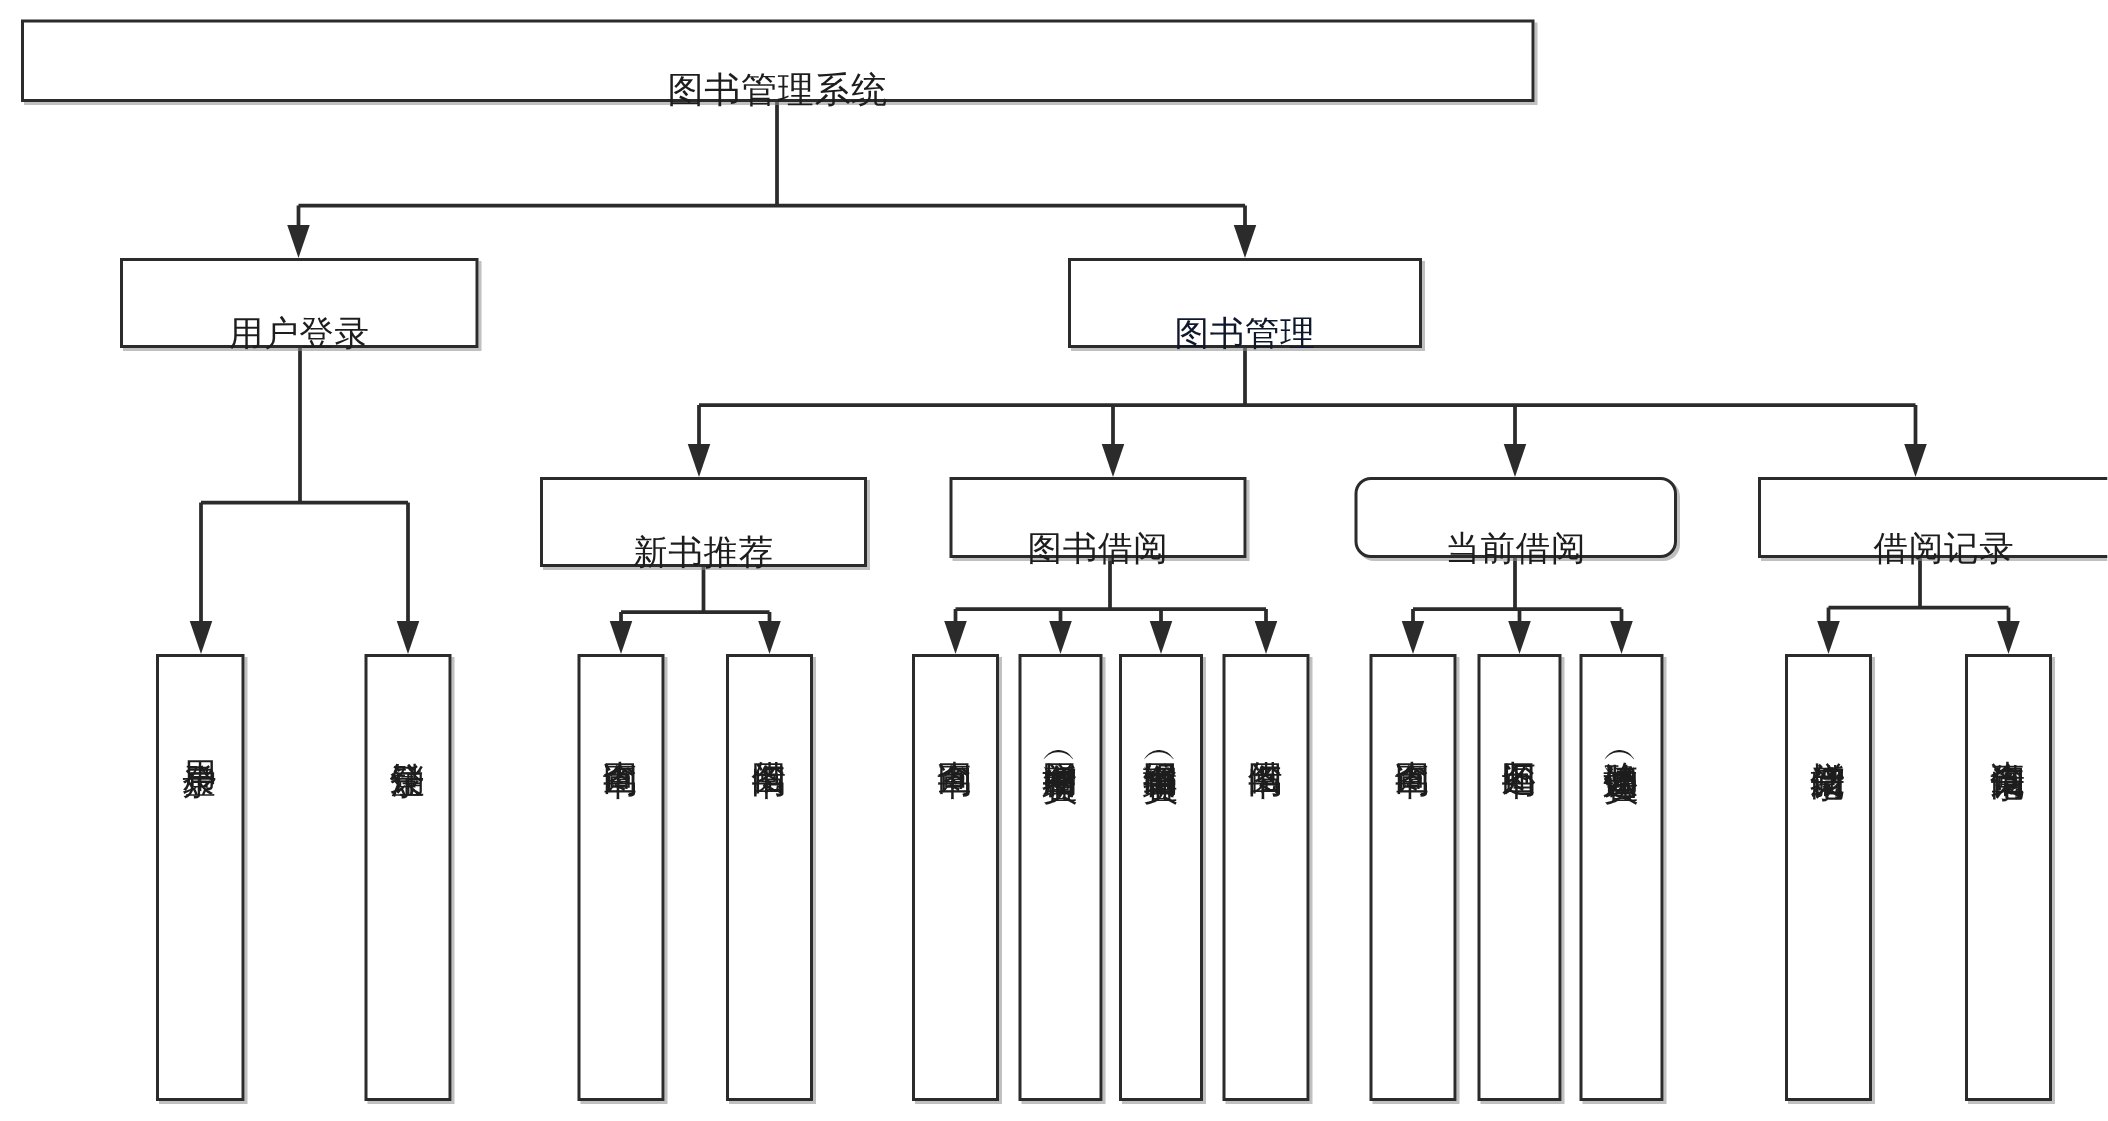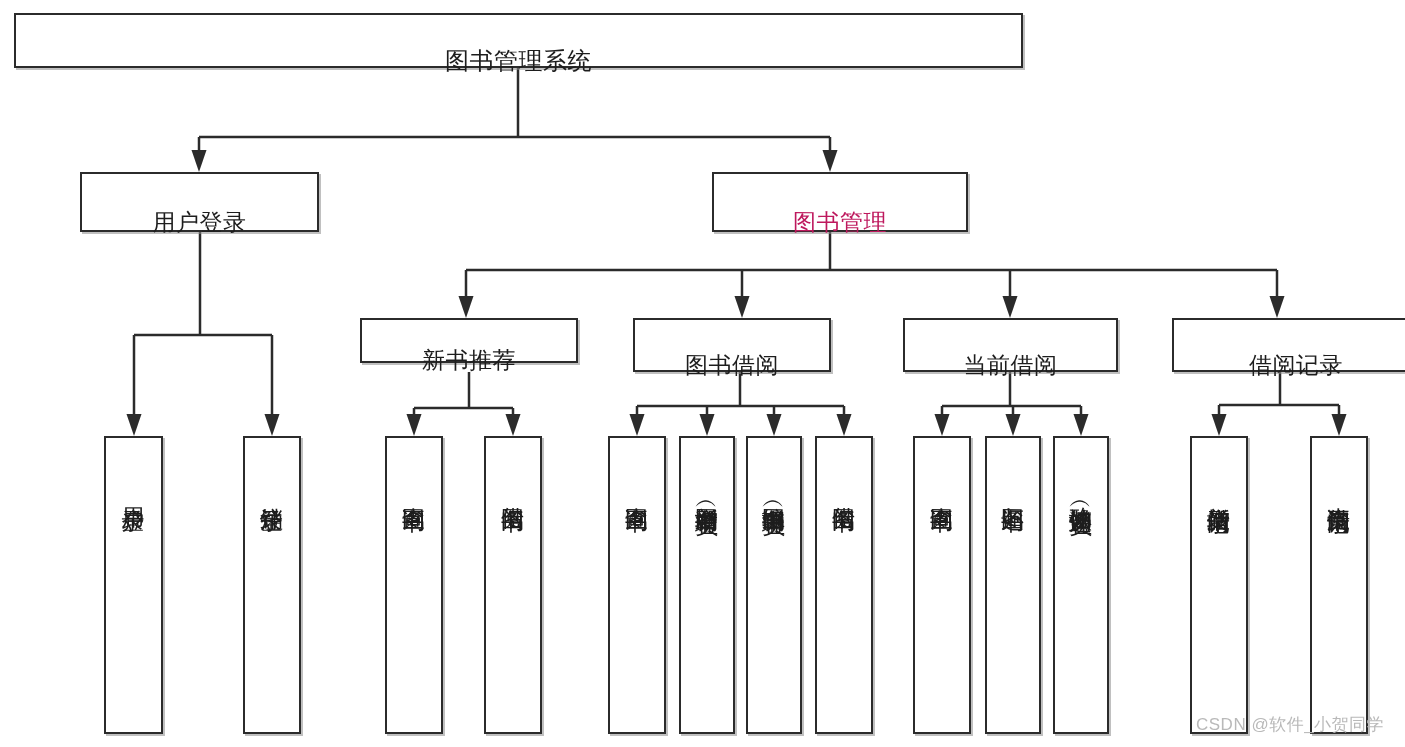--- a/index.html
+++ b/index.html
@@ -174,30 +174,30 @@
       </g>
     </svg>
 
   <div id="node-layer">
       <div class="node horiz root" style="left: 14px; top: 13px; width: 1009px; height: 55px; border-color: rgb(43, 43, 43); color: rgb(29, 29, 29);">
         <span class="node-label">图书管理系统</span>
       </div>
       <div class="node horiz" style="left: 80px; top: 172px; width: 239px; height: 60px; border-color: rgb(43, 43, 43); color: rgb(29, 29, 29);">
         <span class="node-label">用户登录</span>
       </div>
-      <div class="node horiz" style="left: 712px; top: 172px; width: 256px; height: 60px; border-color: rgb(43, 43, 43); color: #be185d;">
+      <div class="node horiz" style="left: 712px; top: 172px; width: 236px; height: 60px; border-color: rgb(43, 43, 43); color: #0f172a;">
         <span class="node-label">图书管理</span>
       </div>
-      <div class="node horiz" style="left: 360px; top: 318px; width: 218px; height: 45px; border-color: rgb(43, 43, 43); color: rgb(29, 29, 29);">
+      <div class="node horiz" style="left: 360px; top: 318px; width: 218px; height: 60px; border-color: rgb(43, 43, 43); color: rgb(29, 29, 29);">
         <span class="node-label">新书推荐</span>
       </div>
       <div class="node horiz" style="left: 633px; top: 318px; width: 198px; height: 54px; border-color: rgb(43, 43, 43); color: rgb(29, 29, 29);">
         <span class="node-label">图书借阅</span>
       </div>
-      <div class="node horiz" style="left: 903px; top: 318px; width: 215px; height: 54px; border-color: rgb(43, 43, 43); color: rgb(29, 29, 29);">
+      <div class="node horiz" style="left: 903px; top: 318px; width: 215px; height: 54px; border-color: rgb(43, 43, 43); color: rgb(29, 29, 29); border-radius: 11px;">
         <span class="node-label">当前借阅</span>
       </div>
       <div class="node horiz" style="left: 1172px; top: 318px; width: 248px; height: 54px; border-color: rgb(43, 43, 43); color: rgb(29, 29, 29);">
         <span class="node-label">借阅记录</span>
       </div>
       <div class="node vert" style="left: 104px; top: 436px; width: 59px; height: 298px; border-color: rgb(43, 43, 43); color: rgb(29, 29, 29);">
         <span class="node-label">用户登录</span>
       </div>
       <div class="node vert" style="left: 243px; top: 436px; width: 58px; height: 298px; border-color: rgb(43, 43, 43); color: rgb(29, 29, 29);">
         <span class="node-label">注销登录</span>
@@ -230,15 +230,14 @@
         <span class="node-label">确认归还（管理员）</span>
       </div>
       <div class="node vert" style="left: 1190px; top: 436px; width: 58px; height: 298px; border-color: rgb(43, 43, 43); color: rgb(29, 29, 29);">
         <span class="node-label">新增借阅记录</span>
       </div>
       <div class="node vert" style="left: 1310px; top: 436px; width: 58px; height: 298px; border-color: rgb(43, 43, 43); color: rgb(29, 29, 29);">
         <span class="node-label">查询借阅记录</span>
       </div>
     </div>
 
-  <div class="watermark" style="left:1196px; top:713px;">CSDN @软件_小贺同学</div>
 
 </div>
 
 </body></html>

